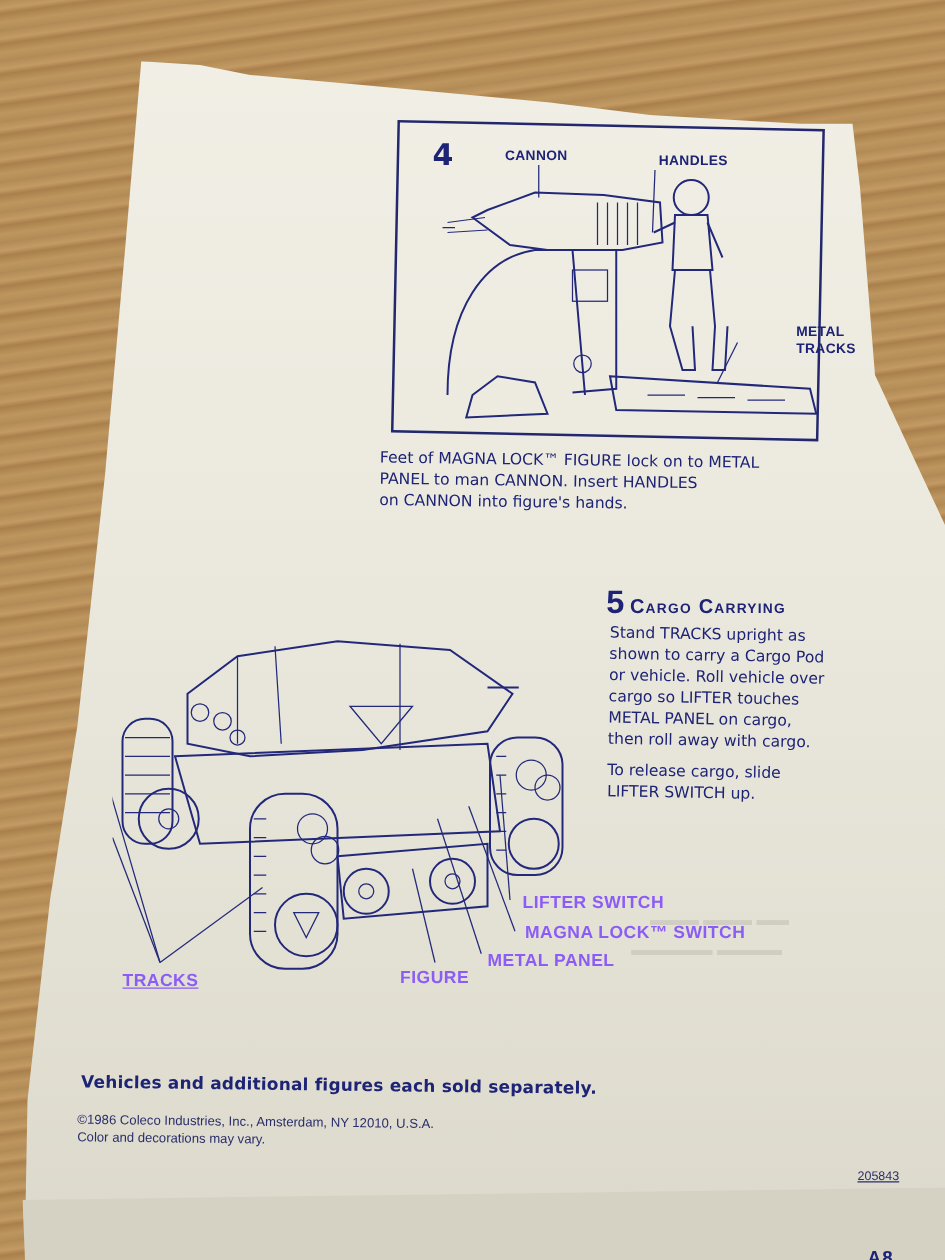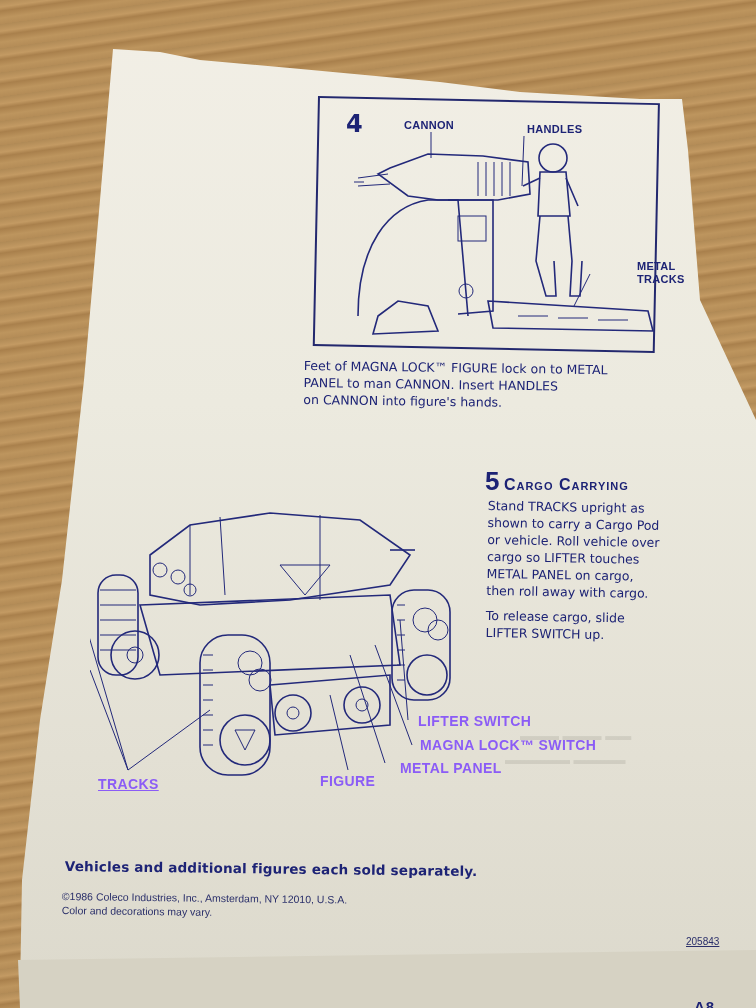--- a/index.html
+++ b/index.html
@@ -141,21 +141,21 @@
 
   <path class="ln" d="M180 190 L300 180 L300 230 L185 240 Z"></path>
   <circle class="ln" cx="203" cy="218" r="18"></circle>
     <circle class="ln" cx="272" cy="210" r="18"></circle>
   <circle class="thin" cx="203" cy="218" r="6"></circle>
     <circle class="thin" cx="272" cy="210" r="6"></circle>
 </svg>
 
 <div class="abs lbl-lg" style="left:418px;top:713px;">LIFTER SWITCH</div>
 <div class="abs lbl-lg" style="left:420px;top:737px;">MAGNA LOCK™ SWITCH</div>
-<div class="abs lbl-lg" style="left:400px;top:760px;">METAL PANEL</div>
+<div class="abs lbl-lg" style="left:390px;top:760px;">METAL PANEL</div>
 <div class="abs lbl-lg" style="left:320px;top:773px;">FIGURE</div>
 <div class="abs lbl-lg" style="left:98px;top:776px;text-decoration:underline;">TRACKS</div>
 
 <div class="abs sold" style="left:65px;top:858px;transform:rotate(0.7deg);transform-origin:left top;">Vehicles and additional figures each sold separately.</div>
 <div class="abs fine" style="left:62px;top:889px;transform:rotate(0.7deg);transform-origin:left top;">
   <div>©1986 Coleco Industries, Inc., Amsterdam, NY 12010, U.S.A.</div>
   <div>Color and decorations may vary.</div>
 </div>
 <div class="abs code" style="left:686px;top:936px;">205843</div>
 <div class="abs page-id" style="left:694px;top:998px;">A8</div>

